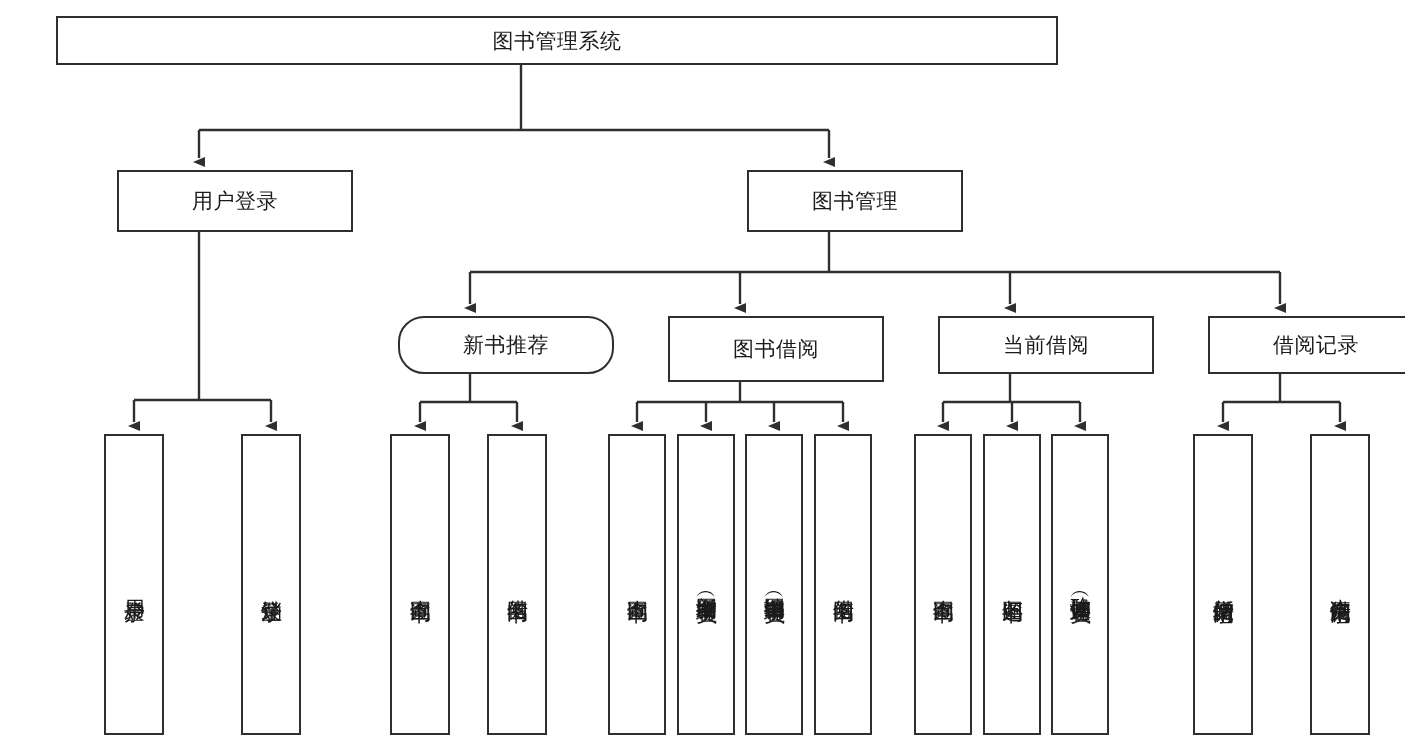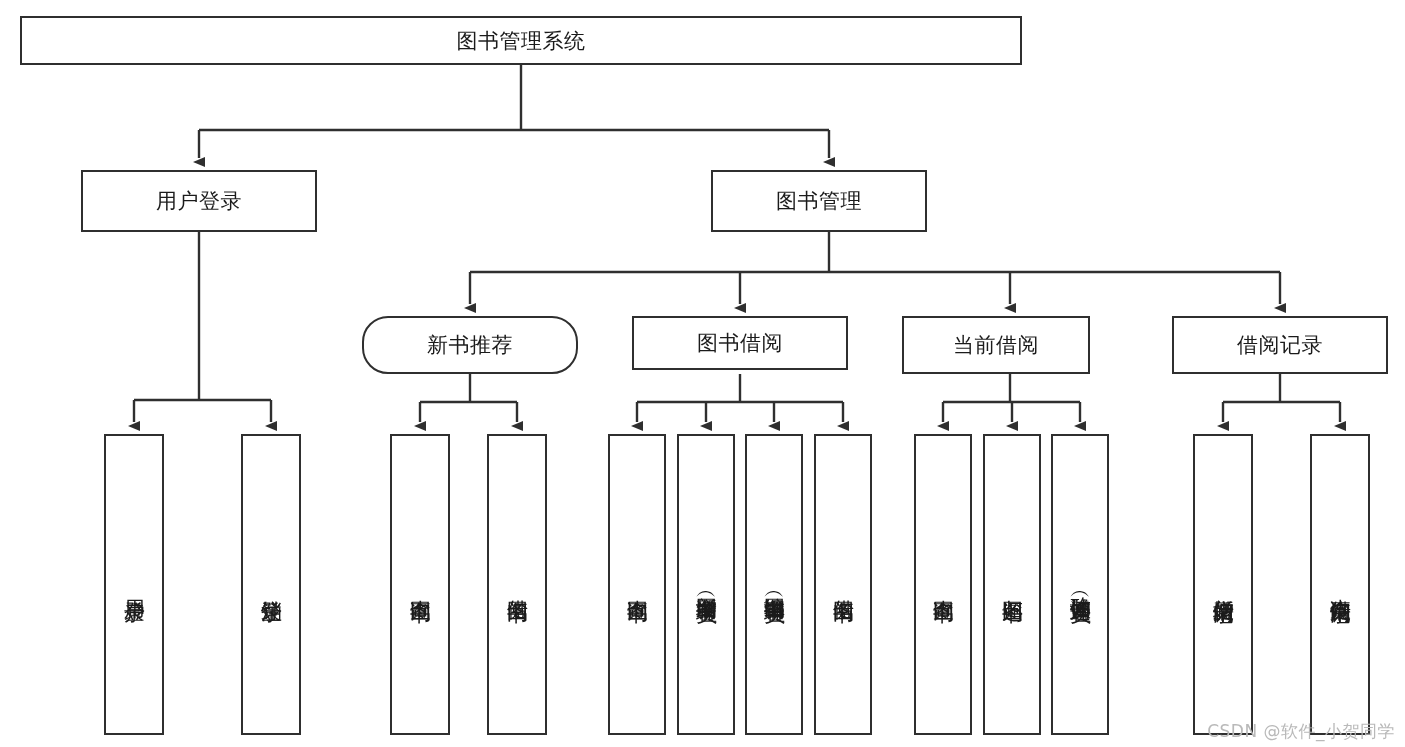--- a/index.html
+++ b/index.html
@@ -32,20 +32,21 @@
     background: #ffffff;
     display: flex;
     align-items: center;
     justify-content: center;
     color: #1b1b1b;
     z-index: 2;
   }
   .node.horiz {
     font-size: 21px;
     letter-spacing: 0.5px;
+    margin-left: 36px;
   }
   .node.vert {
     writing-mode: vertical-rl;
     text-orientation: upright;
     font-size: 21px;
     line-height: 1.18;
     letter-spacing: 1px;
     padding: 6px 0;
   }
   .node.vert .vlabel {
@@ -112,22 +113,22 @@
         <path d="M1340,402 L1340,422" marker-end="url(#arrow)"></path>
       </g>
   </svg>
 
   <div class="node horiz" style="left: 20px; top: 16px; width: 1002px; height: 49px;">图书管理系统</div>
 
   <div class="node horiz" style="left: 81px; top: 170px; width: 236px; height: 62px;">用户登录</div>
   <div class="node horiz" style="left: 711px; top: 170px; width: 216px; height: 62px;">图书管理</div>
 
   <div class="node horiz" style="left: 362px; top: 316px; width: 216px; height: 58px; border-radius: 26px;">新书推荐</div>
-  <div class="node horiz" style="left: 632px; top: 316px; width: 216px; height: 54px;">图书借阅</div>
-  <div class="node horiz" style="left: 902px; top: 316px; width: 188px; height: 58px; font-family: Liberation Serif, serif;">当前借阅</div>
+  <div class="node horiz" style="left: 632px; top: 316px; width: 216px; height: 66px;">图书借阅</div>
+  <div class="node horiz" style="left: 902px; top: 316px; width: 216px; height: 58px; font-family: Liberation Serif, serif;">当前借阅</div>
   <div class="node horiz" style="left: 1172px; top: 316px; width: 216px; height: 58px;">借阅记录</div>
 
   <div class="node vert" style="left: 104px; top: 434px; width: 60px; height: 301px;">
       <span class="vlabel">用户登录</span>
     </div>
   <div class="node vert" style="left: 241px; top: 434px; width: 60px; height: 301px;">
       <span class="vlabel">注销登录</span>
     </div>
   <div class="node vert" style="left: 390px; top: 434px; width: 60px; height: 301px;">
       <span class="vlabel">查询图书</span>
@@ -156,14 +157,13 @@
   <div class="node vert" style="left: 1051px; top: 434px; width: 58px; height: 301px;">
       <span class="vlabel">确认归还（管理员）</span>
     </div>
   <div class="node vert" style="left: 1193px; top: 434px; width: 60px; height: 301px;">
       <span class="vlabel">新增借阅记录</span>
     </div>
   <div class="node vert" style="left: 1310px; top: 434px; width: 60px; height: 301px;">
       <span class="vlabel">查询借阅记录</span>
     </div>
 
-  <div class="watermark">CSDN @软件_小贺同学</div>
 </div>
 
 </body></html>

